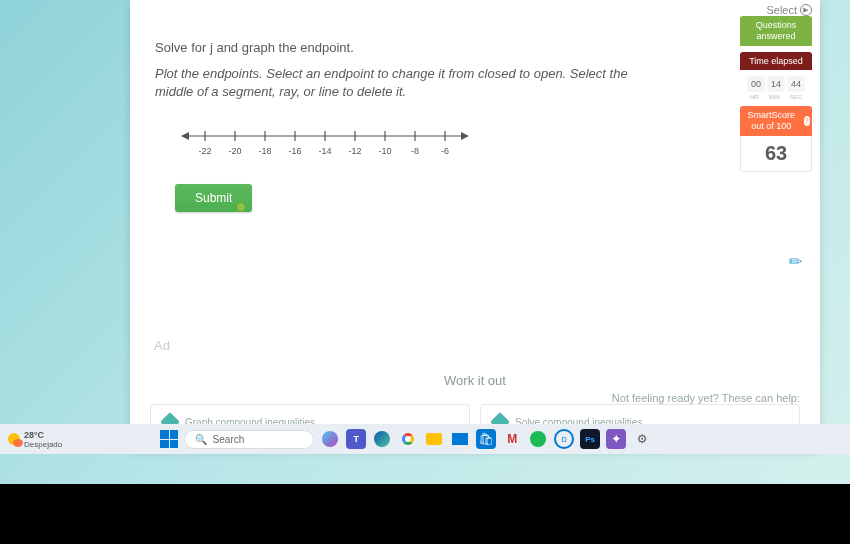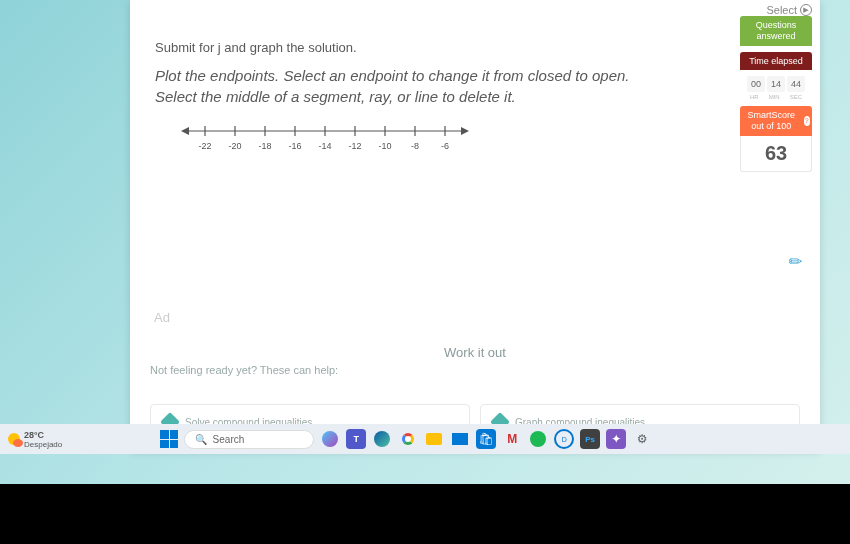--- a/index.html
+++ b/index.html
@@ -16,30 +16,30 @@
   .stat-head.blue { background: #7f1d1d; }
   .stat-head.orange { background: #ff7043; display:flex; align-items:center; justify-content:center; gap:3px;}
   .stat-body { background: #fff; color: #5a5a5a; font-size: 20px; font-weight: bold; padding: 6px 0; border: 1px solid #e8e8e8; border-top: none; border-radius: 0 0 3px 3px; }
   .time-row { display: flex; gap: 2px; justify-content: center; margin-top: 3px; margin-bottom: 2px; }
   .time-cell { background: #f5f5f5; color: #666; font-size: 9px; padding: 3px 4px; border-radius: 2px; min-width: 16px; }
   .time-lbl-row { display:flex; gap:2px; justify-content:center; font-size:6px; color:#bbb; margin-bottom:6px;}
   .time-lbl-row span{min-width:16px; padding:0 4px;}
   .question-area { width: 490px; }
   .q-title { color: #5a5a5a; font-size: 13px; margin-bottom: 10px; }
   .inequality { color: #5a5a5a; font-size: 13px; margin-left: 30px; margin-bottom: 14px; }
-  .instruction { color: #5a5a5a; font-size: 15px; font-style: italic; line-height: 1.4; margin-bottom: 12px; }
+  .instruction { color: #5a5a5a; font-size: 13px; font-style: italic; line-height: 1.4; margin-bottom: 23px; }
   .number-line { margin-left: 20px; margin-bottom: 16px; width: 300px; }
   .nl-svg { width: 300px; height: 40px; }
   .submit-btn { background: #4caf50; background: linear-gradient(#5cb85c,#4caf50); color: #fff; border: none; padding: 7px 20px; font-size: 12px; border-radius: 3px; cursor: pointer; margin-left: 20px; position: relative; box-shadow: 0 1px 2px rgba(0,0,0,0.2); }
   .cursor-dot { position:absolute; right: 6px; bottom: 0px; width:10px; height:10px; background:#8bc34a; border:1px solid #689f38; border-radius:50%; }
   .pencil-icon { position: absolute; right: 18px; top: 252px; color: #3ba5d8; transform: rotate(-45deg); font-size: 16px; cursor: pointer; }
   .work-section { position: absolute; bottom: 10px; left: 0; right: 0; padding: 0 20px; }
   .ad-lbl { color: #ccc; font-size: 13px; margin-left: 4px; margin-bottom: 20px; display:inline-block;}
   .work-title { text-align: center; color: #8a9a9a; font-size: 13px; margin-bottom: 4px; }
-  .work-sub { text-align: left; color: #9aaaa8; font-size: 11px; margin-bottom: 28px; }
+  .work-sub { text-align: right; color: #9aaaa8; font-size: 11px; margin-bottom: 0; }
   .help-grid { display: flex; gap: 10px; flex-wrap: wrap; }
   .help-card { flex: 1 1 300px; background: #fff; border: 1px solid #e8e8e8; border-radius: 4px; padding: 10px 12px; display: flex; align-items: center; gap: 8px; font-size: 10px; color: #9aaaa8; cursor: pointer; min-width: 280px; }
   .help-card .dia { width: 14px; height: 14px; background: #4db6ac; transform: rotate(45deg); border-radius: 2px; flex-shrink: 0; }
   .help-card .sqr { width: 14px; height: 14px; background: #b0bec5; border-radius: 2px; flex-shrink: 0; }
   .taskbar { position: absolute; bottom: 30px; left: 0; width: 850px; height: 30px; background: #e8eef4; display: flex; align-items: center; padding: 0 8px; gap: 6px; }
   .weather { display: flex; align-items: center; gap: 4px; font-size: 9px; color: #555; }
   .weather .sun { width: 12px; height: 12px; background: #ffc107; border-radius: 50%; position:relative; }
   .weather .sun:before{content:"";position:absolute;right:-3px;bottom:-2px;width:10px;height:8px;background:#ff7043;border-radius:50%;}
   .tb-center { margin-left: auto; margin-right: auto; display: flex; align-items: center; gap: 6px; }
   .win-btn { width: 18px; height: 18px; display: grid; grid-template-columns: 1fr 1fr; grid-template-rows: 1fr 1fr; gap: 1px; cursor: pointer; }
@@ -50,21 +50,21 @@
   .ico-copilot{background:linear-gradient(135deg,#4fc3f7,#ab47bc);border-radius:50%;}
   .ico-teams{background:#5059c9;color:#fff;font-size:9px;font-weight:bold;}
   .ico-edge{background:linear-gradient(135deg,#0c59a4,#4cc2a5);border-radius:50%;}
   .ico-chrome{background:#fff;border-radius:50%;border:3px solid #ea4335;border-right-color:#fbbc05;border-bottom-color:#34a853;border-left-color:#4285f4;}
   .ico-folder{background:#ffc107;border-radius:2px;}
   .ico-mail{background:#0078d4;color:#fff;}
   .ico-store{background:#0078d4;color:#fff;}
   .ico-mc{color:#d32f2f;font-weight:bold;}
   .ico-spot{background:#1db954;border-radius:50%;}
   .ico-dell{border:2px solid #0076ce;border-radius:50%;color:#0076ce;font-size:7px;}
-  .ico-ps{background:#404040;color:#31a8ff;font-size:8px;font-weight:bold;}
+  .ico-ps{background:#0f172a;color:#31a8ff;font-size:8px;font-weight:bold;}
   .ico-misc{background:#7e57c2;color:#fff;}
   .ico-sett{color:#616161;}
   .tb-right{margin-left:auto;}
 </style>
 </head>
 <body>
 
 <div class="desktop">
 
   <div class="app-window">
@@ -97,21 +97,21 @@
         <div class="stat-head orange">
           <span>SmartScore out of 100</span>
           <span style="background:#fff;color:#ff7043;border-radius:50%;width:10px;height:10px;font-size:7px;display:inline-flex;align-items:center;justify-content:center;">?</span>
         </div>
         <div class="stat-body">63</div>
       </div>
     </div>
 
     <div class="main-content">
       <div class="question-area">
-        <div class="q-title">Submit for j and graph the solution.</div>
+        <div class="q-title">Solve for j and graph the endpoint.</div>
         <div class="instruction">Plot the endpoints. Select an endpoint to change it from closed to open. Select the middle of a segment, ray, or line to delete it.</div>
 
         <div class="number-line">
           <svg class="nl-svg" viewBox="0 0 300 40">
             <line x1="12" y1="12" x2="288" y2="12" stroke="#555" stroke-width="1.2"></line>
             <polygon points="6,12 14,8 14,16" fill="#555"></polygon>
             <polygon points="294,12 286,8 286,16" fill="#555"></polygon>
             <g stroke="#555" stroke-width="1.2">
               <line x1="30" y1="7" x2="30" y2="17"></line>
               <line x1="60" y1="7" x2="60" y2="17"></line>
@@ -130,37 +130,41 @@
               <text x="120" y="30">-16</text>
               <text x="150" y="30">-14</text>
               <text x="180" y="30">-12</text>
               <text x="210" y="30">-10</text>
               <text x="240" y="30">-8</text>
               <text x="270" y="30">-6</text>
             </g>
           </svg>
         </div>
 
+        <button class="submit-btn">
+          <span>Submit</span>
+          <span class="cursor-dot"></span>
+        </button>
       </div>
     </div>
 
     <div class="pencil-icon">✎</div>
 
     <div class="work-section">
       <span class="ad-lbl">Ad</span>
       <div class="work-title">Work it out</div>
       <div class="work-sub">Not feeling ready yet? These can help:</div>
       <div class="help-grid">
         <div class="help-card">
           <div class="dia"></div>
-          <span>Solve compound inequalities</span>
+          <span>Graph compound inequalities</span>
         </div>
         <div class="help-card">
           <div class="dia"></div>
-          <span>Graph compound inequalities</span>
+          <span>Solve compound inequalities</span>
         </div>
       </div>
     </div>
 
   </div>
 
   <div class="taskbar">
     <div class="weather">
       <div class="sun"></div>
       <div>

